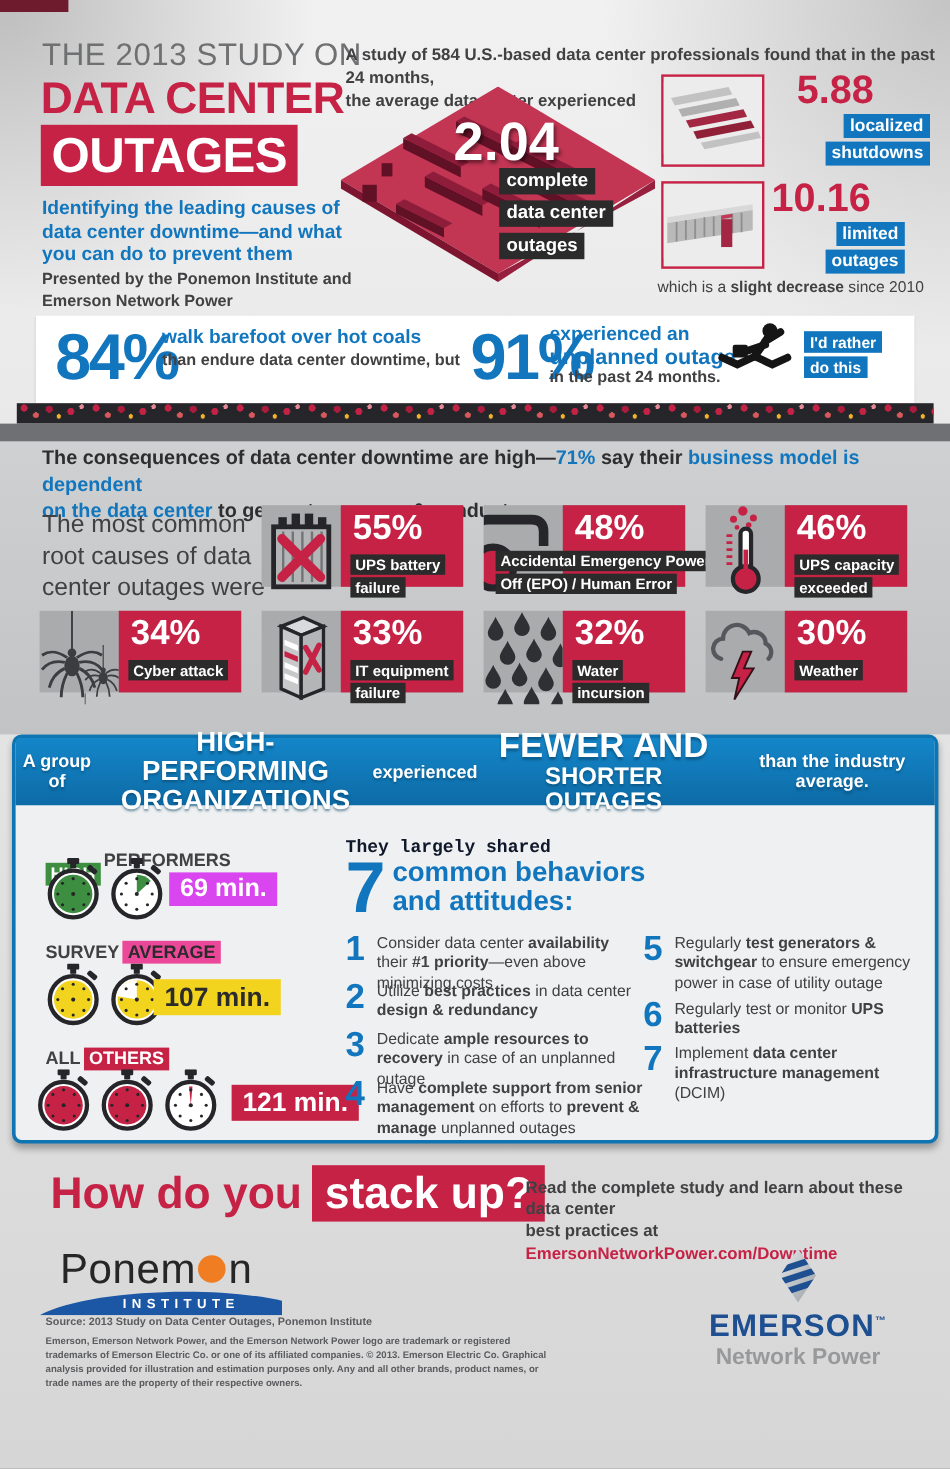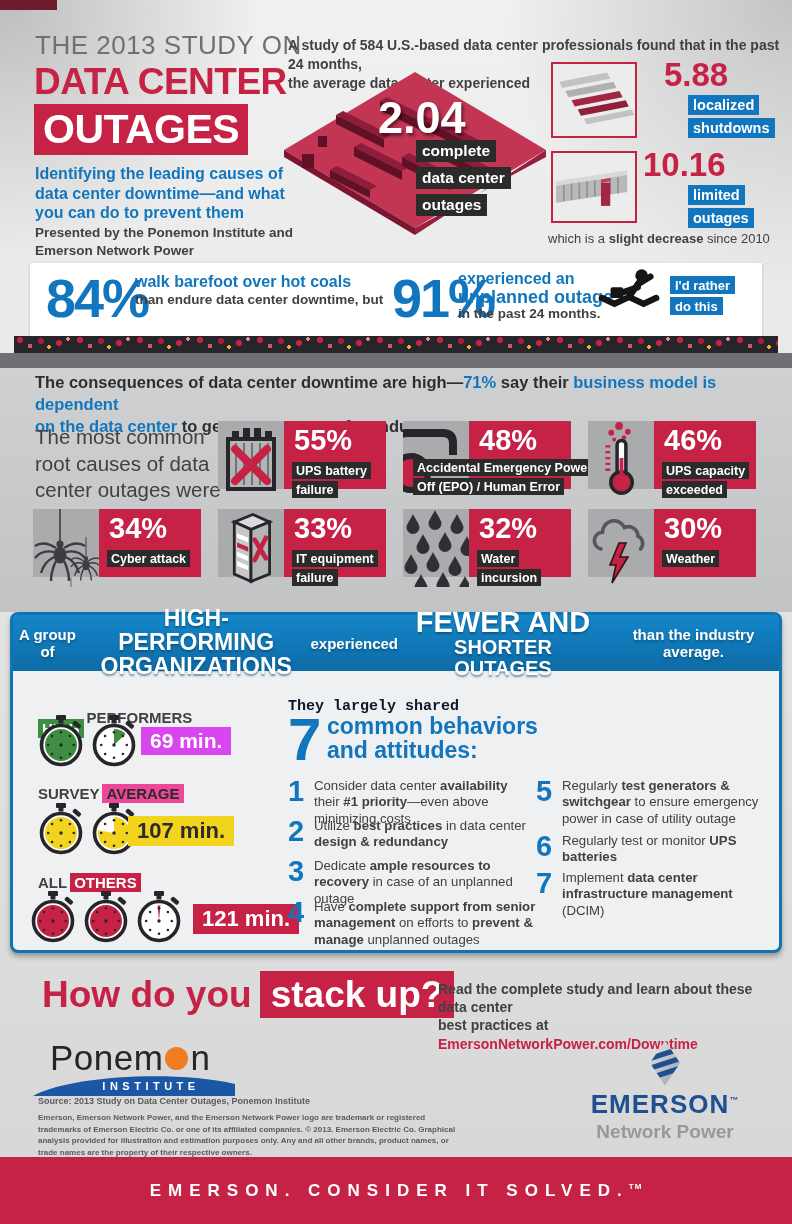--- a/index.html
+++ b/index.html
@@ -28,21 +28,21 @@
   .chips204{left:416px;top:140px;display:flex;flex-direction:column;align-items:flex-start;gap:5px;}
   .dchip{background:#2b2b2b;color:#fff;font-weight:700;font-size:12.5px;padding:1.5px 4px;white-space:nowrap;}
   .dchip:empty{display:none;}
   .dchip--lg{font-size:15.5px;padding:2px 6px;}
   .photo{border:2px solid #c62246;background:#ececec;}
   .photo1{left:551px;top:62px;}
   .photo2{left:551px;top:151px;}
   .bigred{font-weight:700;color:#c62246;}
   .val588{left:664px;top:56px;font-size:33px;}
   .val1016{left:643px;top:146px;font-size:33px;}
-  .bchips{display:flex;flex-direction:column;align-items:flex-start;gap:3px;}
+  .bchips{display:flex;flex-direction:column;align-items:flex-end;gap:3px;}
   .chips588{left:688px;top:95px;}
   .chips1016{left:688px;top:185px;}
   .bchip{background:#1176bd;color:#fff;font-weight:700;font-size:14.5px;padding:2px 5px;white-space:nowrap;}
   .bchip:empty{display:none;}
   .footnote{left:548px;top:231px;font-size:13px;color:#414042;white-space:nowrap;}
 
   
   .band{left:30px;top:263px;width:732px;height:73px;background:#fff;box-shadow:0 1px 3px rgba(0,0,0,.18);}
   .bigpct{font-size:54px;font-weight:700;color:#1176bd;letter-spacing:-2px;}
   .val84{left:16px;top:4px;}
@@ -691,16 +691,13 @@
       <g clip-path="url(#dia)" fill="#1d4f91">
         <rect x="-4" y="14" width="48" height="7" transform="rotate(-18 20 18)"></rect>
         <rect x="-4" y="27" width="48" height="7" transform="rotate(-18 20 31)"></rect>
         <rect x="-4" y="40" width="48" height="7" transform="rotate(-18 20 44)"></rect>
       </g>
     </svg>
     <div class="word"><span>EMERSON</span><sup>™</sup></div>
     <div class="sub">Network Power</div>
   </div>
 
-  <div class="abs bottom">
-    <span class="tag"><span>EMERSON. CONSIDER IT SOLVED.</span><sup>TM</sup></span>
-  </div>
 </div>
 
 </body></html>

